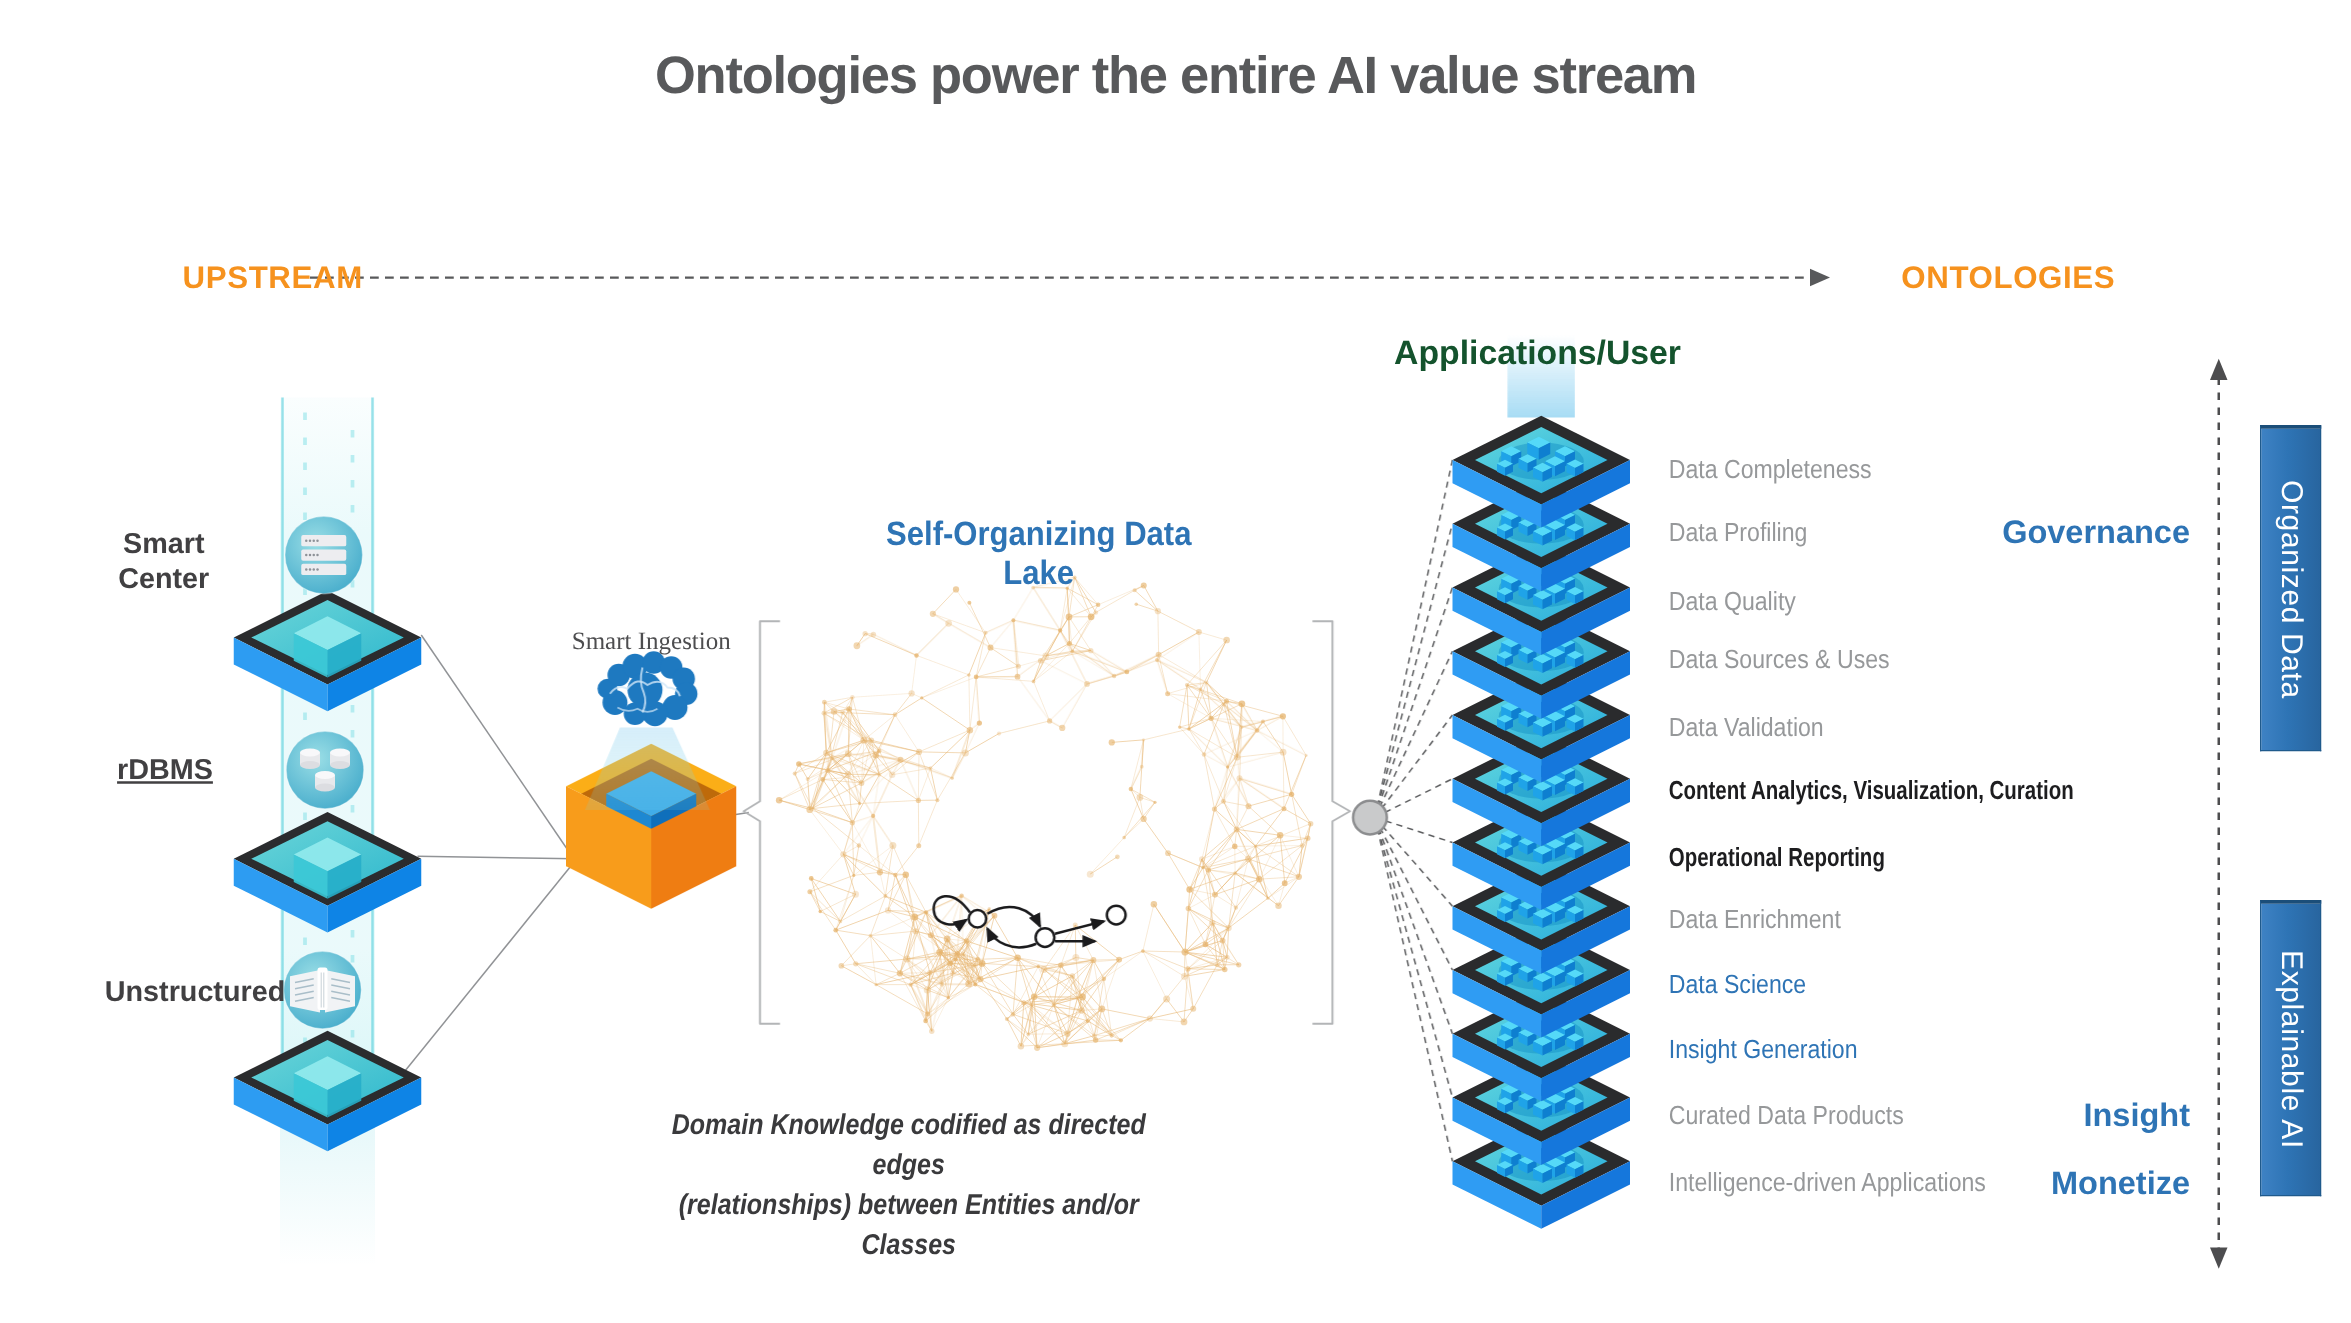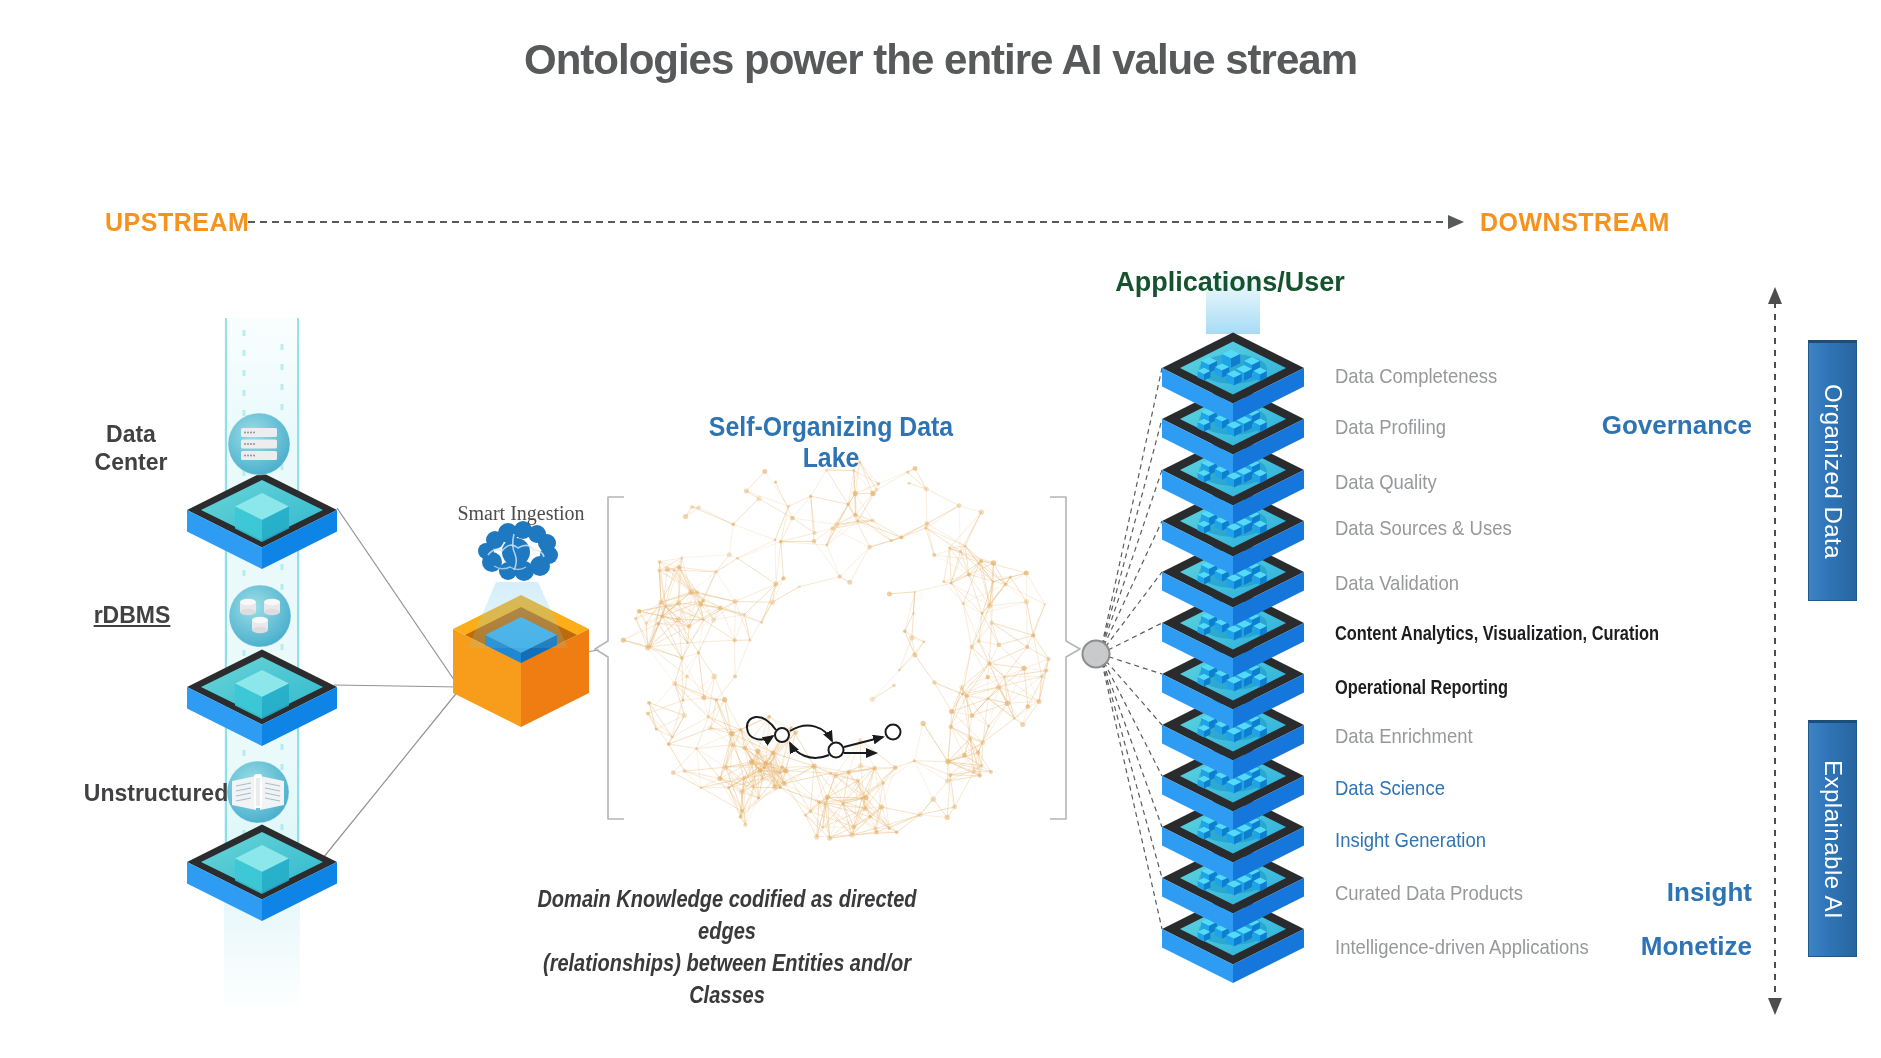--- a/index.html
+++ b/index.html
@@ -1,21 +1,21 @@
 <!DOCTYPE html>
 <html><head>
 <meta charset="utf-8">
 <style>
   html,body{margin:0;padding:0;background:#fff;}
   .canvas{position:relative;width:1881px;height:1058px;background:#ffffff;overflow:hidden;
           font-family:"Liberation Sans",sans-serif;}
   .canvas .txt{position:absolute;}
   .pre{white-space:pre-line;}
   .title{left:0;right:0;top:36px;text-align:center;font-size:42px;font-weight:bold;color:#58595B;letter-spacing:-1px;}
-  .stream{top:208px;font-size:25px;font-weight:bold;color:#F6921E;letter-spacing:.5px;white-space:nowrap;}
+  .stream{top:208px;font-size:25px;font-weight:bold;color:#F6921E;letter-spacing:.5px;white-space:nowrap;margin-left:41px;}
   #upstream{left:105px;}
   #downstream{left:1480px;}
   .src-label{color:#414042;font-weight:bold;font-size:23px;line-height:28px;text-align:center;}
   #lbl-datacenter{left:66px;top:420px;width:130px;}
   #lbl-rdbms{left:57px;top:601px;width:150px;text-decoration:underline;}
   #lbl-unstructured{left:37px;top:779px;width:150px;margin-left:44px;}
   #lbl-ingestion{left:431px;top:502px;width:180px;text-align:center;font-size:20px;color:#4D4D4F;font-family:Liberation Serif, serif;}
   #lake-heading{left:666px;top:412px;width:330px;text-align:center;font-size:27px;font-weight:bold;color:#2E74B5;transform:scaleX(.92);}
   #lake-core{left:732px;top:614px;width:200px;text-align:center;font-size:29px;font-weight:bold;color:#1D1D1F;line-height:41px;letter-spacing:-.5px;}
   #lake-caption{left:487px;top:883px;width:480px;text-align:center;font-style:italic;font-weight:bold;font-size:23px;line-height:32px;color:#3A3A3C;transform:scaleX(.87);}
@@ -1472,23 +1472,23 @@
     <g>
       <line x1="1775" y1="302" x2="1775" y2="1000" stroke="#4D4D4F" stroke-width="2" stroke-dasharray="6 6"></line>
       <polygon points="1768,304 1782,304 1775,287" fill="#4D4D4F"></polygon>
       <polygon points="1768,998 1782,998 1775,1015" fill="#4D4D4F"></polygon>
     </g>
   </svg>
 
   <div class="txt title">Ontologies power the entire AI value stream</div>
 
   <div class="txt stream" id="upstream">UPSTREAM</div>
-  <div class="txt stream" id="downstream">DOWNSTREAM</div>
-
-  <div class="txt src-label pre" id="lbl-datacenter">Data
+  <div class="txt stream" id="downstream">ONTOLOGIES</div>
+
+  <div class="txt src-label pre" id="lbl-datacenter">Smart
 Center</div>
   <div class="txt src-label" id="lbl-rdbms">rDBMS</div>
   <div class="txt src-label" id="lbl-unstructured">Unstructured</div>
 
   <div class="txt" id="lbl-ingestion">Smart Ingestion</div>
 
   <div class="txt" id="lake-heading">Self-Organizing Data Lake</div>
   <div class="txt pre" id="lake-caption">Domain Knowledge codified as directed edges
 (relationships) between Entities and/or Classes</div>
 

